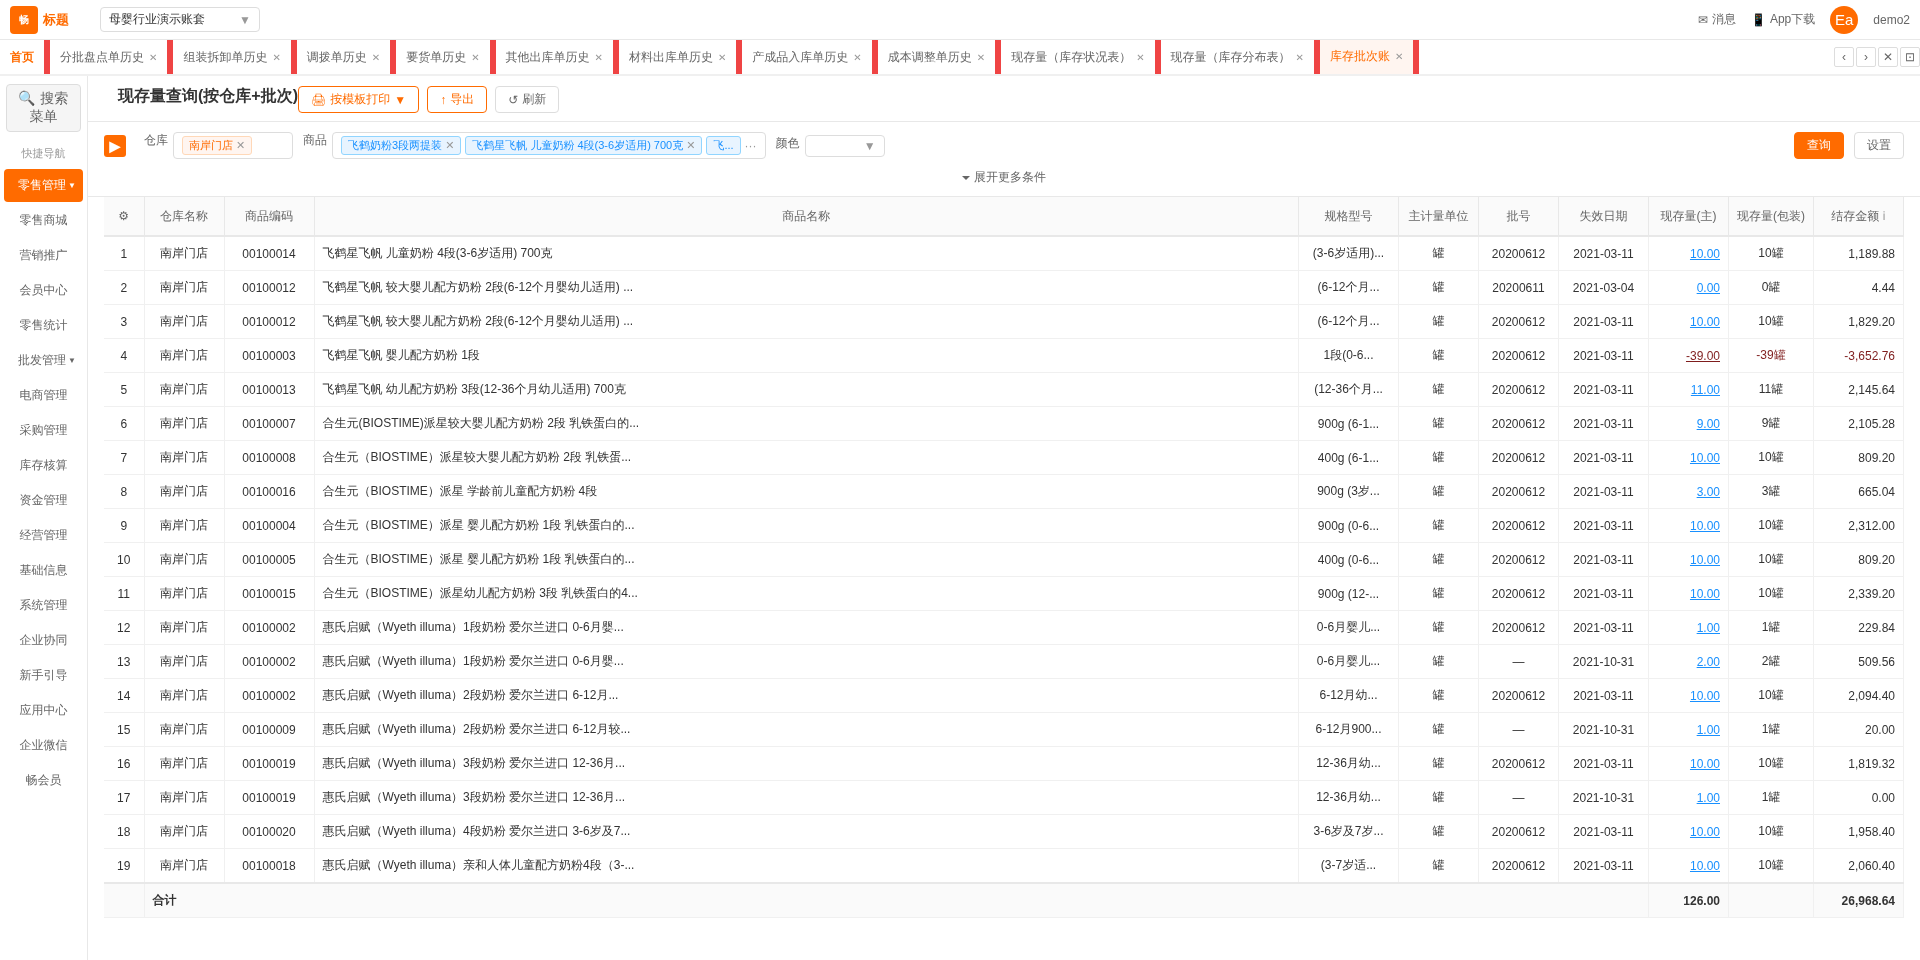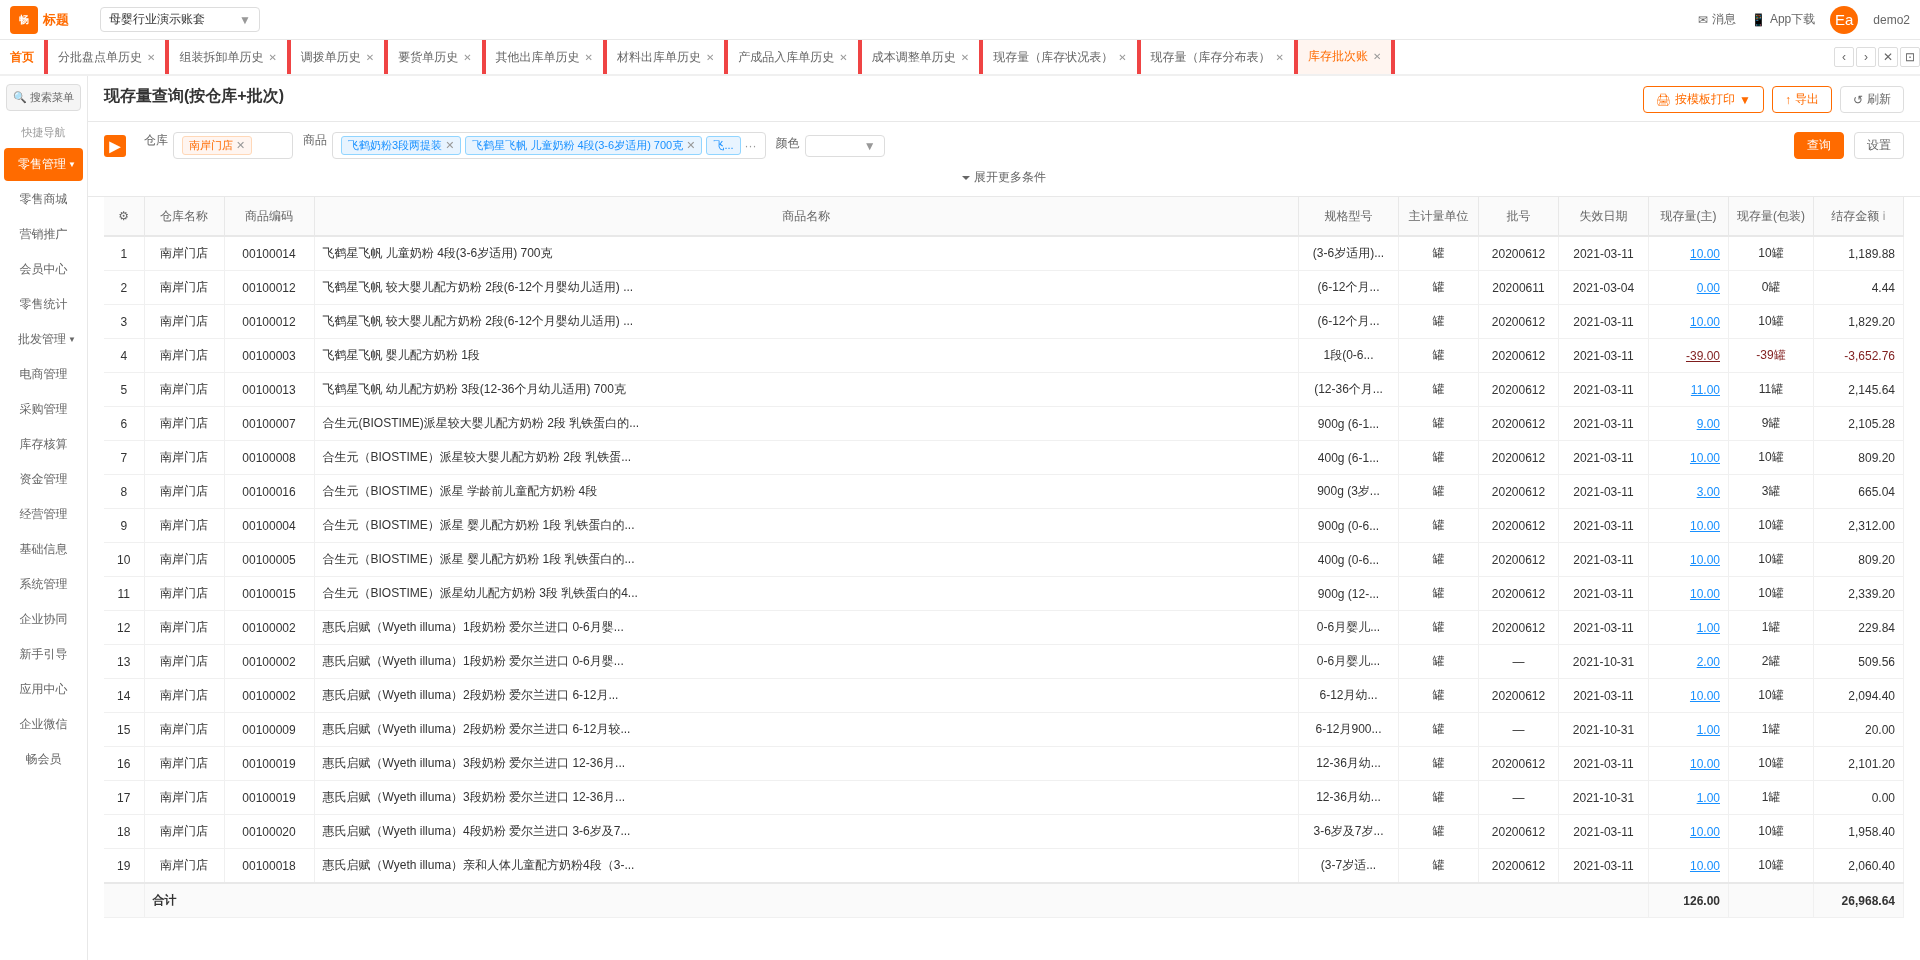--- a/index.html
+++ b/index.html
@@ -9,34 +9,34 @@
     .top-bar { display: flex; align-items: center; background: #fff; height: 40px; border-bottom: 1px solid #e8e8e8; padding: 0 10px; gap: 10px; }
     .logo { display: flex; align-items: center; gap: 5px; color: #ff6b00; font-weight: bold; font-size: 13px; min-width: 80px; }
     .logo-icon { width: 28px; height: 28px; background: #ff6b00; border-radius: 4px; display: flex; align-items: center; justify-content: center; color: #fff; font-size: 10px; }
     .warehouse-selector { display: flex; align-items: center; gap: 18px; border: 1px solid #ddd; border-radius: 4px; padding: 3px 8px; cursor: pointer; background: #fff; min-width: 160px; }
     .top-right { margin-left: auto; display: flex; align-items: center; gap: 15px; color: #666; }
     .top-right-item { display: flex; align-items: center; gap: 4px; cursor: pointer; }
     .avatar { width: 28px; height: 28px; border-radius: 50%; background: #ff6b00; display: flex; align-items: center; justify-content: center; color: #fff; font-size: 15px; }
 
     
     .tab-bar { display: flex; align-items: center; background: #fff; border-bottom: 2px solid #f0f0f0; padding: 0; overflow: hidden; height: 36px; }
-    .tab { display: flex; align-items: center; padding: 2px 10px; height: 43px; border-right: 4px solid #ef4444; cursor: pointer; white-space: nowrap; font-size: 12px; color: #666; gap: 5px; }
+    .tab { display: flex; align-items: center; padding: 2px 10px; height: 43px; border-right: 6px solid #ef4444; cursor: pointer; white-space: nowrap; font-size: 12px; color: #666; gap: 5px; }
     .tab.active { color: #ff6b00; background: #fff5f0; border-bottom: 2px solid #ff6b00; }
     .tab.home { color: #ff6b00; font-weight: bold; }
     .tab-close { color: #999; font-size: 10px; cursor: pointer; }
     .tab-nav-btns { display: flex; align-items: center; margin-left: auto; gap: 2px; }
     .tab-nav-btn { width: 20px; height: 20px; display: flex; align-items: center; justify-content: center; cursor: pointer; color: #666; border: 1px solid #ddd; border-radius: 2px; }
 
     
     .main-layout { display: flex; height: calc(960px - 40px - 36px); }
 
     
     .sidebar { width: 88px; background: #fff; border-right: 1px solid #e8e8e8; display: flex; flex-direction: column; overflow-y: auto; }
     .sidebar-search { padding: 8px 6px; }
-    .sidebar-search-btn { width: 100%; background: #f5f5f5; border: 1px solid #ddd; border-radius: 4px; padding: 5px; text-align: center; cursor: pointer; color: #666; font-size: 11px; }
+    .sidebar-search-btn { width: 100%; background: #f5f5f5; border: 1px solid #ddd; border-radius: 4px; padding: 5px; text-align: center; cursor: pointer; color: #666; font-size: 14px; }
     .sidebar-nav-label { padding: 6px 8px; color: #999; font-size: 11px; cursor: pointer; text-align: center; }
     .sidebar-item { padding: 8px 6px; text-align: center; cursor: pointer; color: #666; font-size: 12px; border-radius: 4px; margin: 2px 4px; }
     .sidebar-item.active { background: #ff6b00; color: #fff; border-radius: 4px; }
     .sidebar-item.has-arrow { display: flex; align-items: center; justify-content: center; gap: 2px; padding-left: 13px; }
 
     
     .content { flex: 1; display: flex; flex-direction: column; overflow: hidden; }
 
     
     .page-header { background: #fff; padding: 10px 16px 0 16px; border-bottom: 1px solid #e8e8e8; }
@@ -204,21 +204,21 @@
         <div class="sidebar-item"><span>新手引导</span></div>
         <div class="sidebar-item"><span>应用中心</span></div>
         <div class="sidebar-item"><span>企业微信</span></div>
         <div class="sidebar-item"><span>畅会员</span></div>
       </div>
   </div>
 
   <div class="content">
 
     <div class="page-header">
-      <div style="display:flex;justify-content:space-between;align-items:flex-start;">
+      <div style="display:flex;justify-content:flex-start;align-items:flex-start;margin-left:14px;">
         <div class="page-title">现存量查询(按仓库+批次)</div>
         <div class="page-header-actions">
           <button class="btn btn-outline">
             <span>🖨</span>
             <span>按模板打印</span>
             <span>▼</span>
           </button>
           <button class="btn btn-outline">
             <span>↑</span>
             <span>导出</span>
@@ -524,21 +524,21 @@
     <td>16</td>
     <td>南岸门店</td>
     <td>00100019</td>
     <td class="left-col">惠氏启赋（Wyeth illuma）3段奶粉 爱尔兰进口 12-36月...</td>
     <td>12-36月幼...</td>
     <td>罐</td>
     <td>20200612</td>
     <td>2021-03-11</td>
     <td class="num-col"><span class="link">10.00</span></td>
     <td class="">10罐</td>
-    <td class="num-col">2,101.20</td>
+    <td class="num-col">1,819.32</td>
   </tr>
             <tr>
     <td>17</td>
     <td>南岸门店</td>
     <td>00100019</td>
     <td class="left-col">惠氏启赋（Wyeth illuma）3段奶粉 爱尔兰进口 12-36月...</td>
     <td>12-36月幼...</td>
     <td>罐</td>
     <td>—</td>
     <td>2021-10-31</td>

